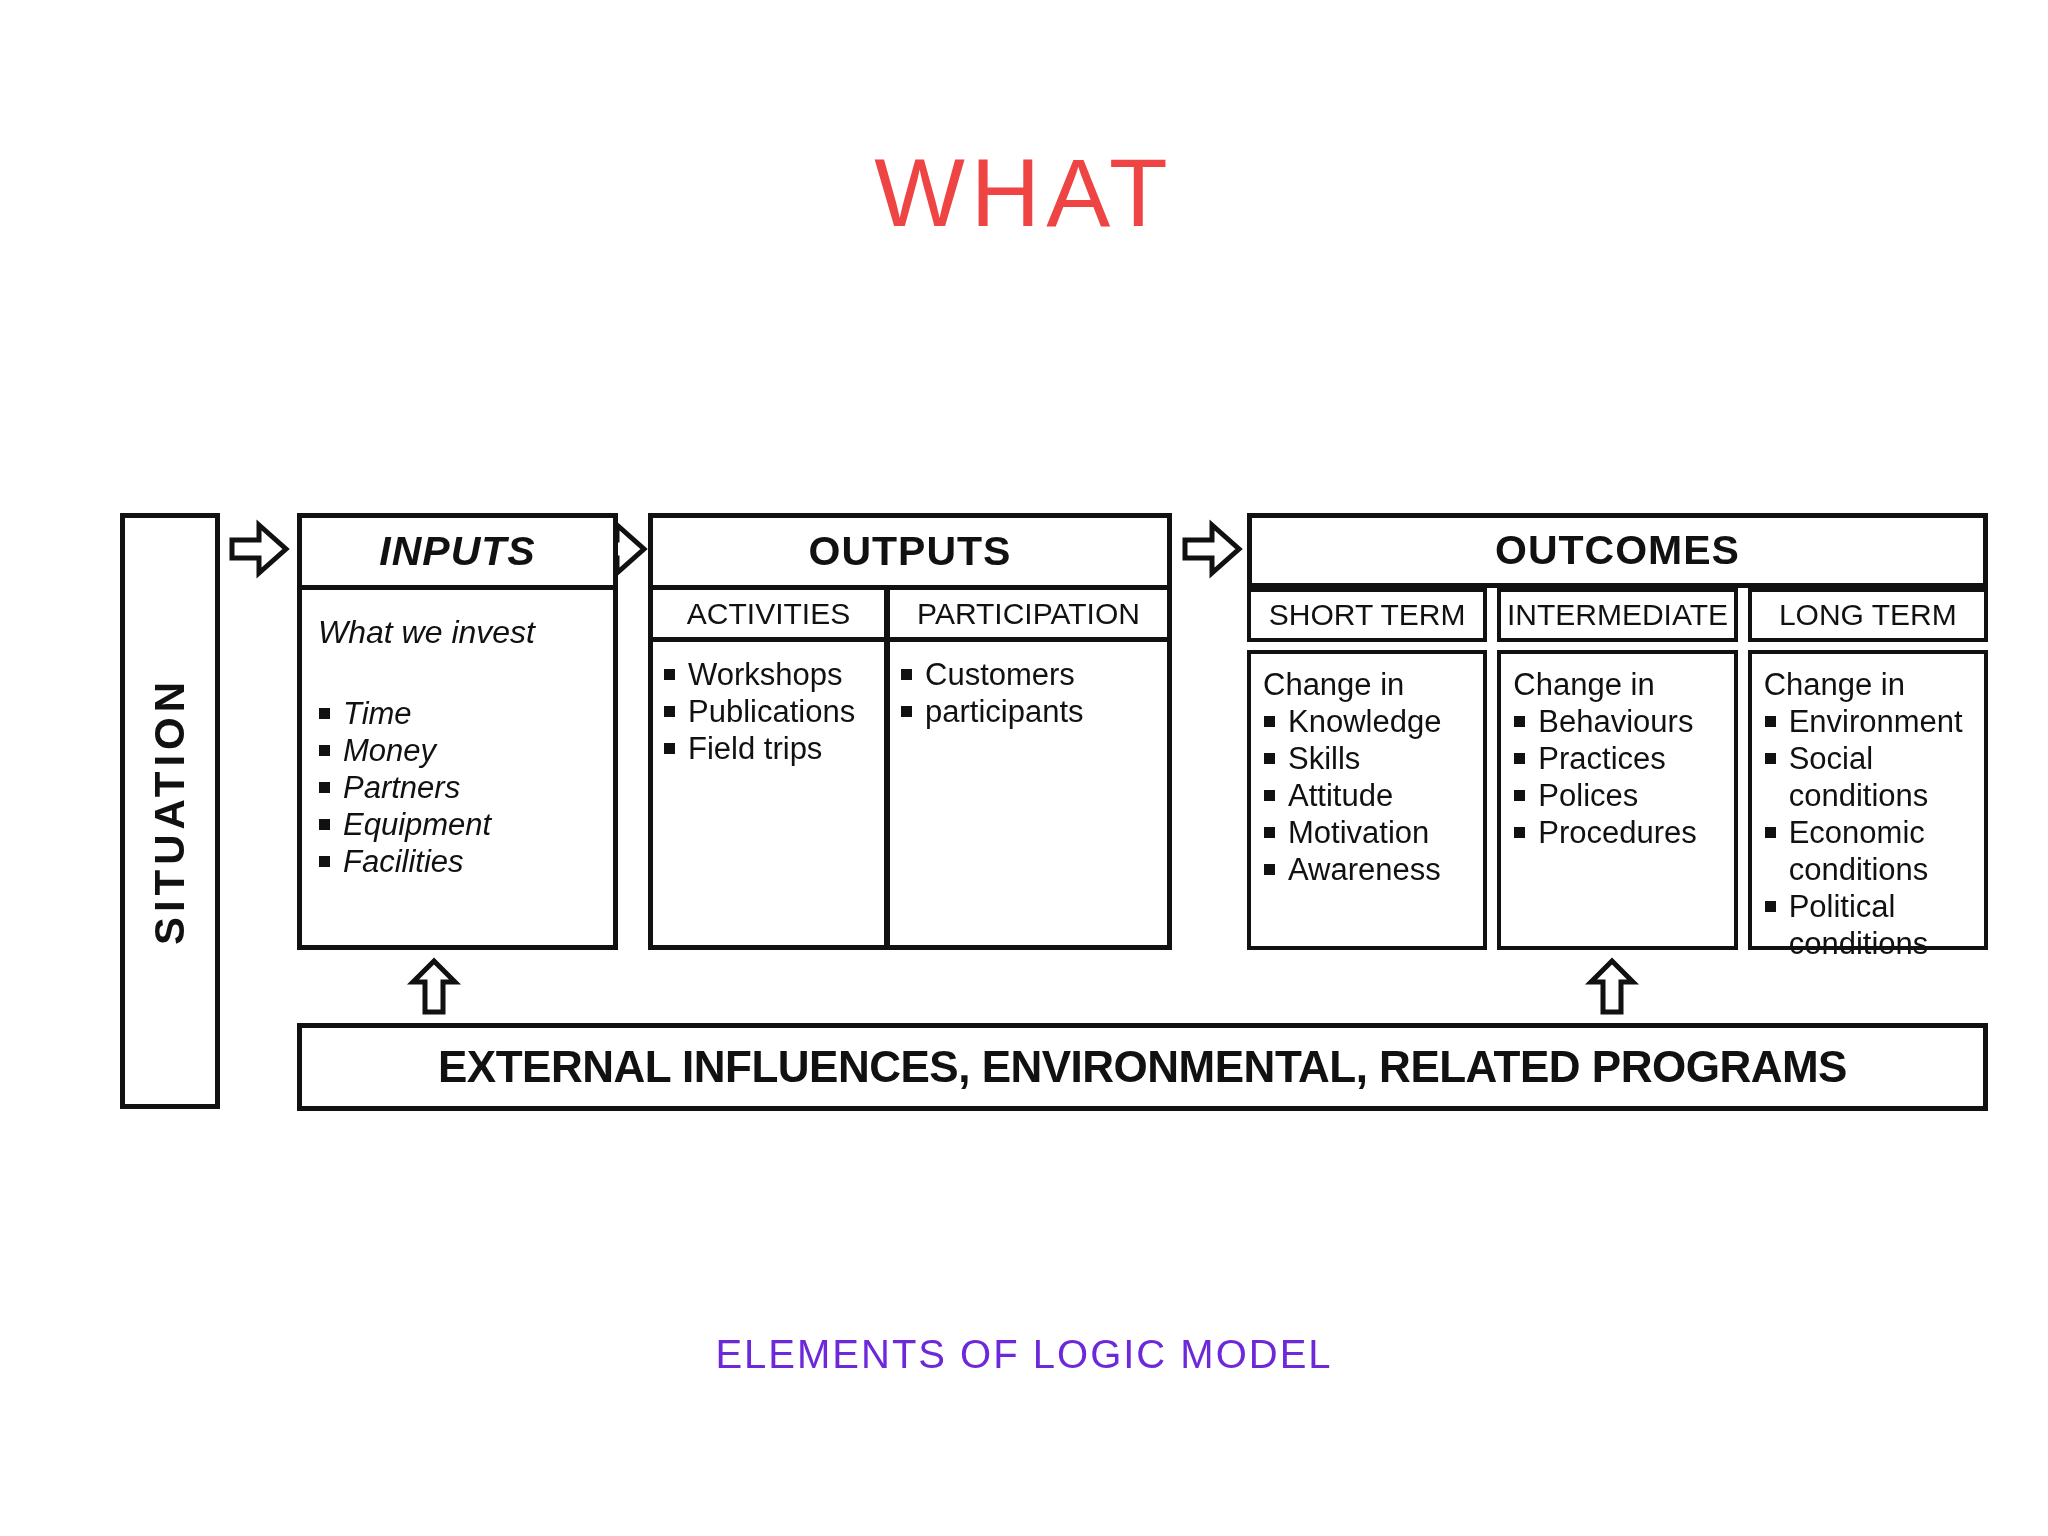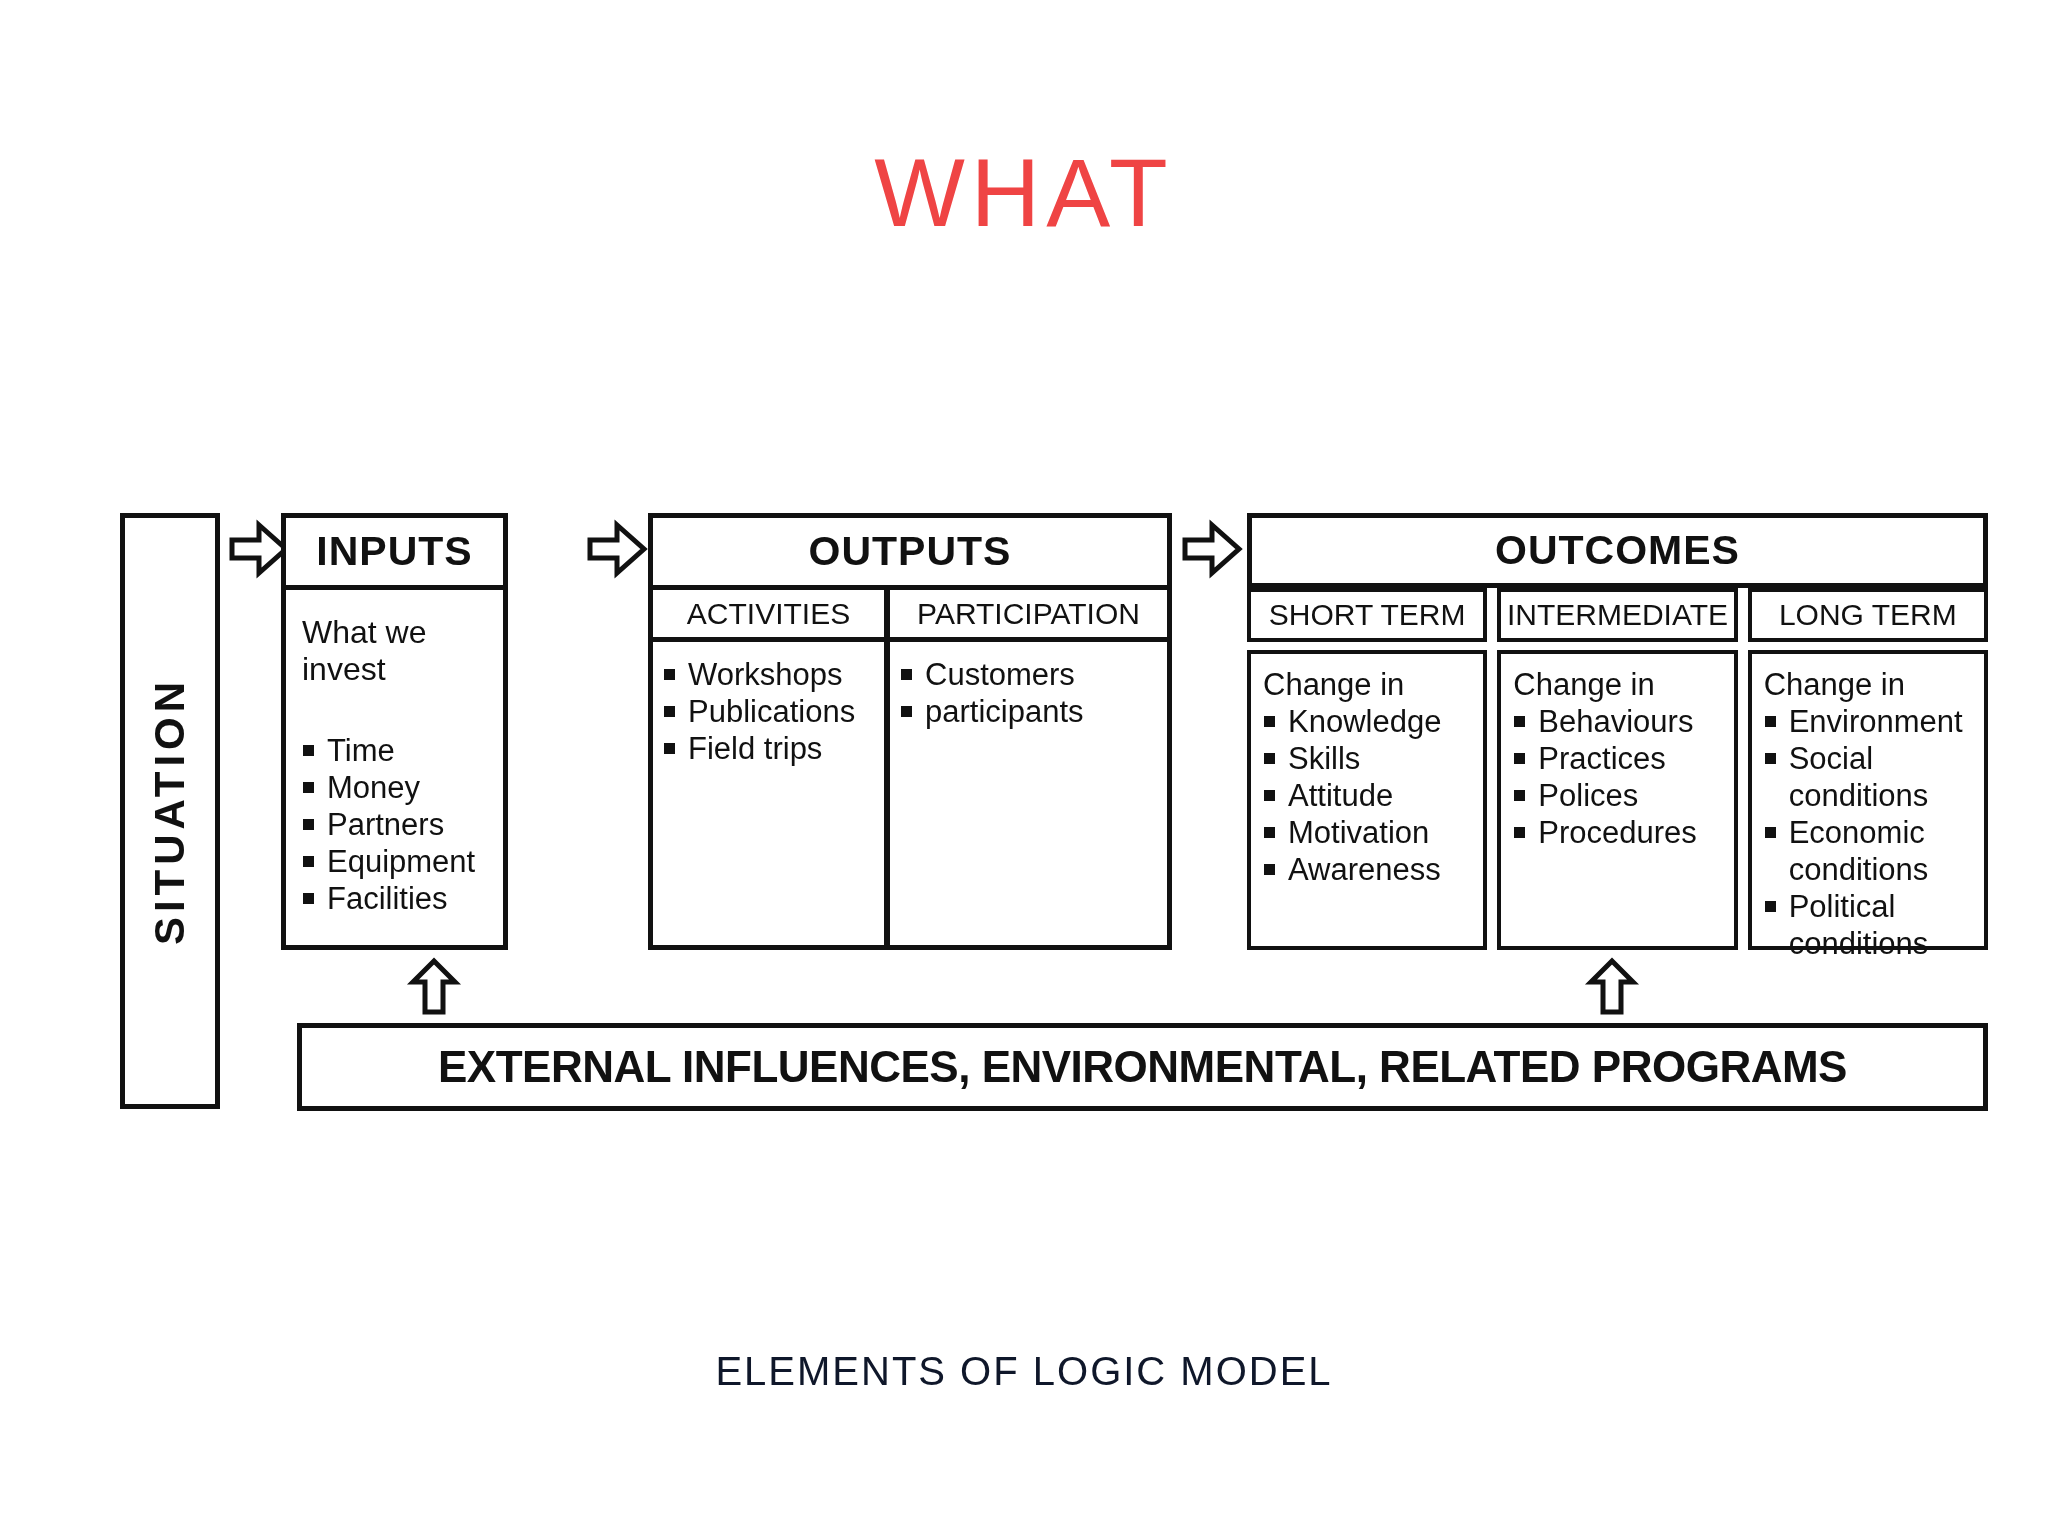--- a/index.html
+++ b/index.html
@@ -17,21 +17,21 @@
   .situation span{transform:rotate(-90deg);white-space:nowrap;
                   font-weight:700;font-size:42px;letter-spacing:5px;}
 
   
   .bigbox{position:absolute;box-sizing:border-box;border:5px solid #111;background:#fff;}
   .titlerow{box-sizing:border-box;height:72px;border-bottom:5px solid #111;
             display:flex;align-items:center;justify-content:center;
             font-weight:700;font-size:41px;letter-spacing:1px;}
 
   
-  .inputs{left:281px;top:513px;width:227px;height:437px;}
+  .inputs{left:297px;top:513px;width:321px;height:437px;font-style:italic;}
   .inputs .body{padding:16px 16px;margin-top:8px;}
   .subtitle{font-size:32px;margin-bottom:44px;}
 
   
   .outputs{left:648px;top:513px;width:524px;height:437px;}
   .outcols{display:flex;height:355px;}
   .outcol{box-sizing:border-box;display:flex;flex-direction:column;}
   .outcol.c1{width:231px;}
   .outcol.c2{flex:1;}
   .vdivider{width:6px;background:#111;height:100%;}
@@ -60,21 +60,21 @@
                       width:11px;height:11px;background:#111;}
 
   
   .extbar{position:absolute;left:297px;top:1023px;width:1691px;height:88px;
           box-sizing:border-box;border:5px solid #111;
           display:flex;align-items:center;justify-content:center;
           font-weight:700;font-size:44px;letter-spacing:-0.5px;}
 
   
   .caption{position:absolute;top:1332px;left:0;width:100%;text-align:center;
-           font-size:40px;letter-spacing:2px;color:#0f172a;margin-top:17px;}
+           font-size:40px;letter-spacing:2px;color:#6d28d9;}
 
   .arrow{position:absolute;}
 </style>
 </head>
 <body>
 
 <div class="page">
 
   <div class="what">WHAT</div>
 

